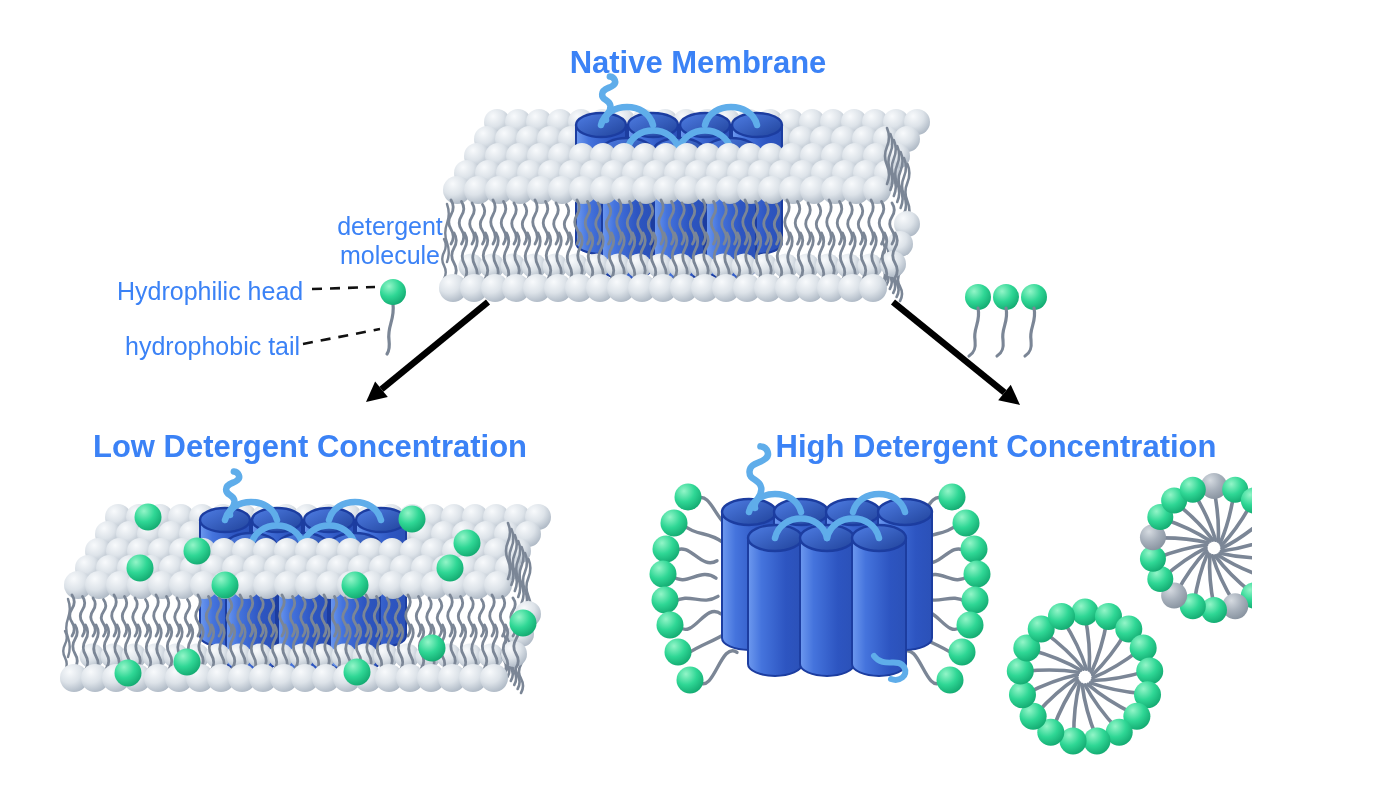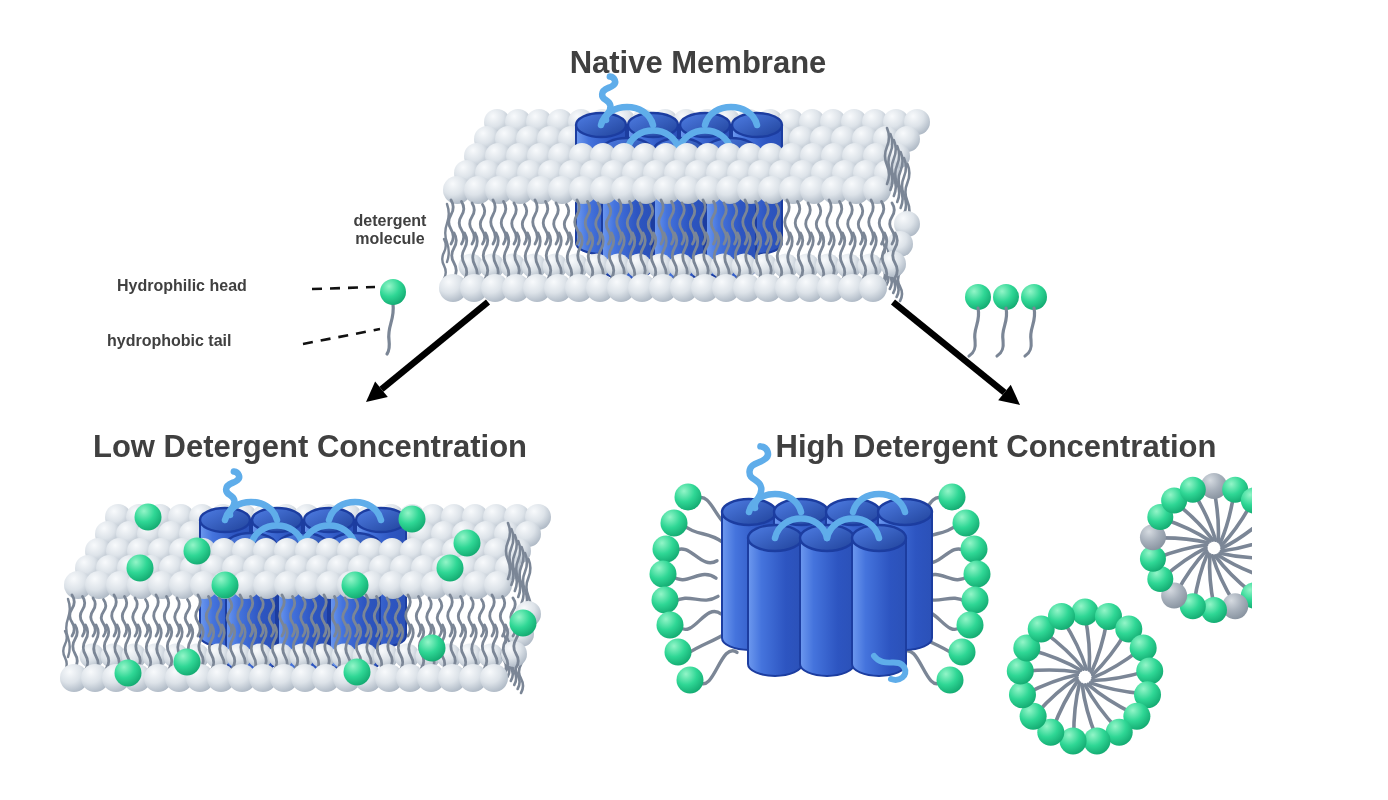--- a/index.html
+++ b/index.html
@@ -1,21 +1,21 @@
 <!DOCTYPE html>
 <html><head>
 <meta charset="utf-8">
 <style>
   html,body{margin:0;padding:0;background:#fff;}
   .canvas{position:relative;width:1252px;height:800px;background:#fff;overflow:hidden;
-          font-family:"Liberation Sans","DejaVu Sans",sans-serif;color:#404040;}
+          font-family:"Liberation Sans","DejaVu Sans",sans-serif;color:#3b82f6;}
   #scene{position:absolute;left:0;top:0;}
   .title{position:absolute;font-size:31px;font-weight:600;white-space:nowrap;transform:translateX(-50%);}
   .heading{position:absolute;font-size:31px;font-weight:600;white-space:nowrap;transform:translateX(-50%);}
-  .lbl{position:absolute;font-size:16px;font-weight:700;white-space:nowrap;line-height:1.15;}
+  .lbl{position:absolute;font-size:25px;font-weight:400;white-space:nowrap;line-height:1.15;}
   .lbl .line{display:block;text-align:center;}
 </style>
 </head>
 <body>
 
 <div class="canvas">
   <svg id="scene" width="1388" height="800" viewBox="0 0 1388 800">
       <defs>
         <radialGradient id="gHead" cx="35%" cy="28%" r="80%">
           <stop offset="0%" stop-color="#f8fafc"></stop>
@@ -810,18 +810,18 @@
 
   <div class="title" style="left:698px;top:45px;">Native Membrane</div>
 
   <div class="lbl" style="left:390px;top:212px;transform:translateX(-50%);">
     <span class="line">detergent</span>
     <span class="line">molecule</span>
   </div>
 
   <div class="lbl" style="left:117px;top:277px;">Hydrophilic head</div>
 
-  <div class="lbl" style="left:107px;top:332px;">hydrophobic tail</div>
+  <div class="lbl" style="left:125px;top:332px;">hydrophobic tail</div>
 
   <div class="heading" style="left:310px;top:429px;">Low Detergent Concentration</div>
 
   <div class="heading" style="left:996px;top:429px;">High Detergent Concentration</div>
 </div>
 
 </body></html>

